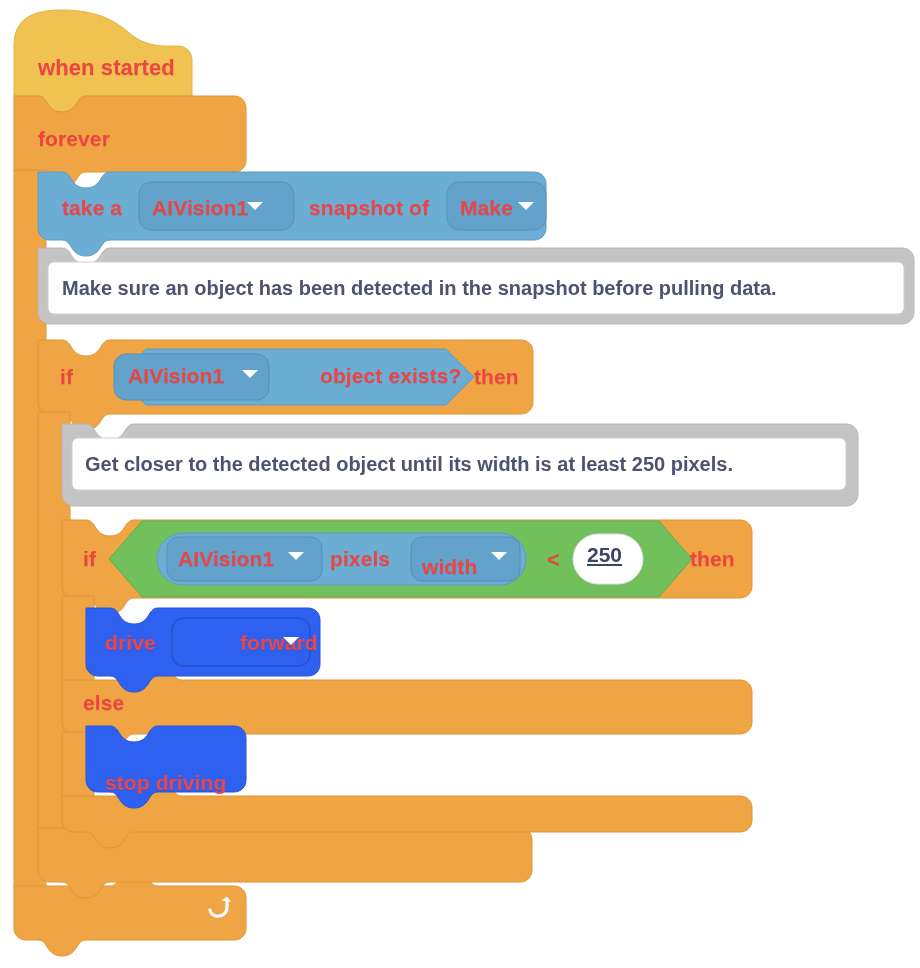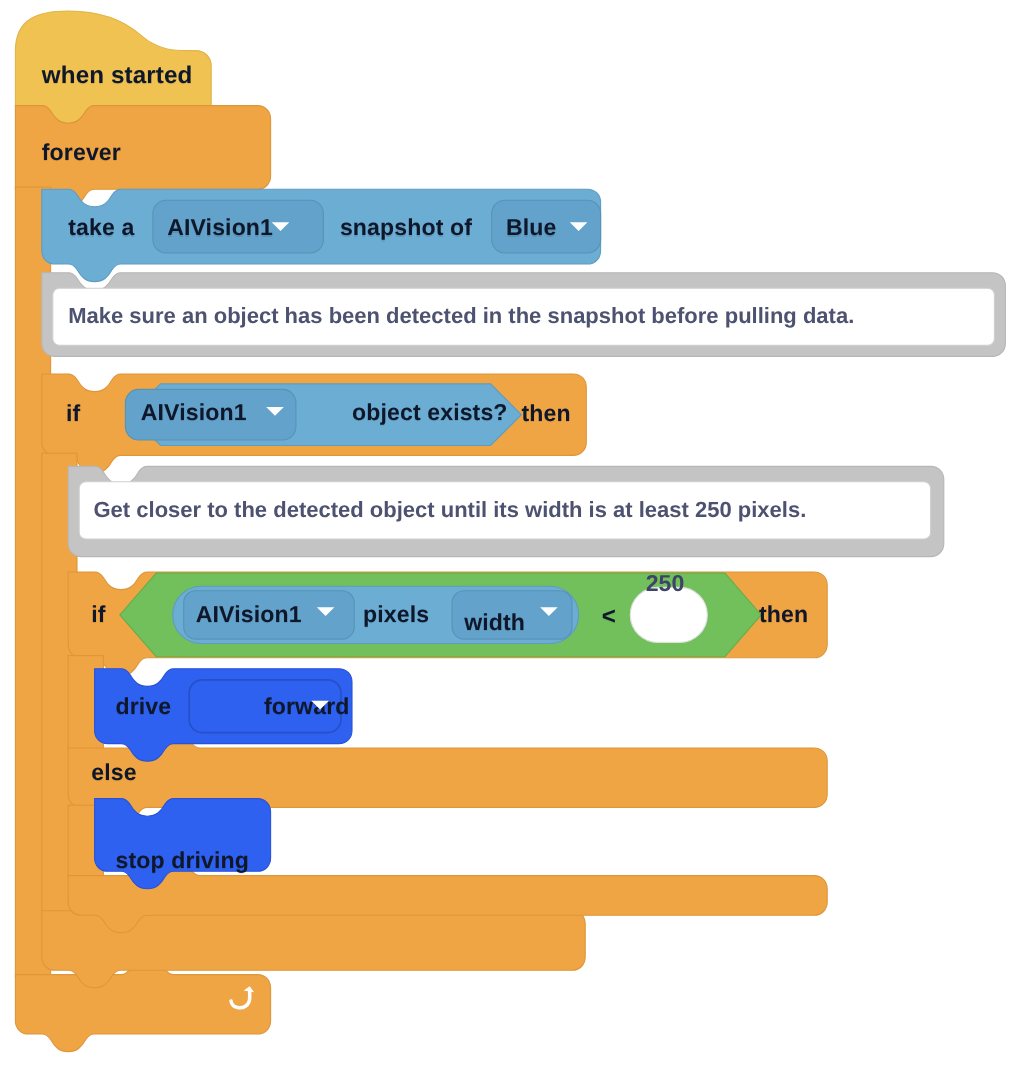--- a/index.html
+++ b/index.html
@@ -28,21 +28,21 @@
     left: 0; top: 0;
     width: 920px;
     height: 968px;
   }
 
   
   .lbl {
     position: absolute;
     font-family: "Liberation Sans", sans-serif;
     font-weight: bold;
-    color: #0f172a;
+    color: #ef4444;
     white-space: nowrap;
     line-height: 1;
     letter-spacing: 0.1px;
     text-shadow: 0 1px 0 rgba(0,0,0,0.10);
   }
   .lbl.hat      { font-size: 22px; }
   .lbl.stack    { font-size: 21px; }
   .lbl.sense    { font-size: 21px; }
   .lbl.motor    { font-size: 21px; }
 
@@ -417,41 +417,41 @@
 
   <svg class="loop-arrow" style="left:206px; top:895px;" viewBox="0 0 26 26">
     <path d="M 21 5 L 21 12 C 21 19 15 22 10 21 C 6.5 20.3 4.5 17.8 4 15" fill="none" stroke="#ffffff" stroke-width="3.2" stroke-linecap="round"></path>
     <path d="M 15.5 5.5 L 21 1.5 L 25 7 Z" fill="#ffffff"></path>
   </svg>
 
   <div class="lbl sense" style="left:62px; top:197px;">take a</div>
   <div class="lbl sense" style="left:152px; top:197px;">AIVision1</div>
   <div class="caret" style="left:247px; top:202px;"></div>
   <div class="lbl sense" style="left:309px; top:197px;">snapshot of</div>
-  <div class="lbl sense" style="left:460px; top:197px;">Blue</div>
+  <div class="lbl sense" style="left:460px; top:197px;">Make</div>
   <div class="caret" style="left:518px; top:202px;"></div>
 
   <div class="comment-text" style="left:62px; top:278px;">Make sure an object has been detected in the snapshot before pulling data.</div>
 
   <div class="lbl stack" style="left:60px; top:366px;">if</div>
   <div class="lbl sense" style="left:128px; top:365px;">AIVision1</div>
   <div class="caret" style="left:242px; top:370px;"></div>
   <div class="lbl sense" style="left:284px; top:365px;margin-left:36px;">object exists?</div>
   <div class="lbl stack" style="left:474px; top:366px;">then</div>
 
   <div class="comment-text" style="left:85px; top:454px;">Get closer to the detected object until its width is at least 250 pixels.</div>
 
   <div class="lbl stack" style="left:83px; top:548px;">if</div>
   <div class="lbl sense" style="left:178px; top:548px;">AIVision1</div>
   <div class="caret" style="left:288px; top:552px;"></div>
   <div class="lbl sense" style="left:330px; top:548px;">pixels</div>
   <div class="lbl sense" style="left:422px; top:548px;margin-top:8px;">width</div>
   <div class="caret" style="left:491px; top:552px;"></div>
   <div class="lbl stack" style="left:547px; top:549px; font-size:22px;">&lt;</div>
-  <div class="num-text" style="left:587px; top:520px;">250</div>
+  <div class="num-text" style="left:587px; top:544px;text-decoration:underline;">250</div>
   <div class="lbl stack" style="left:690px; top:548px;">then</div>
 
   <div class="lbl motor" style="left:105px; top:632px;">drive</div>
   <div class="lbl motor" style="left:192px; top:632px;margin-left:48px;">forward</div>
   <div class="caret" style="left:283px; top:637px;"></div>
 
   <div class="lbl stack" style="left:83px; top:692px;">else</div>
 
   <div class="lbl motor" style="left:105px; top:749px;margin-top:23px;">stop driving</div>
 

